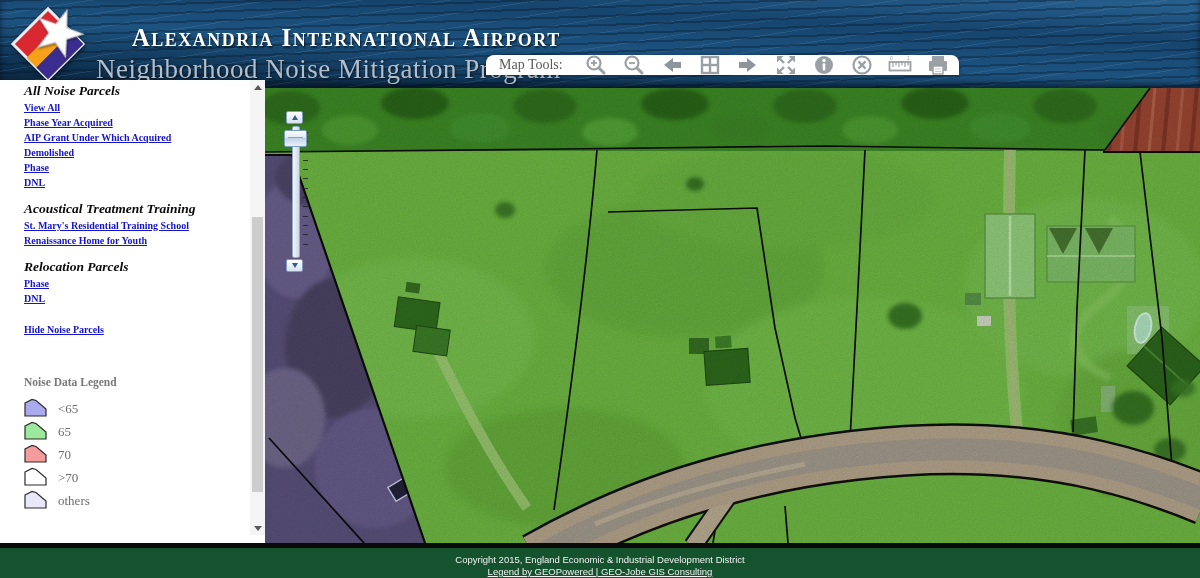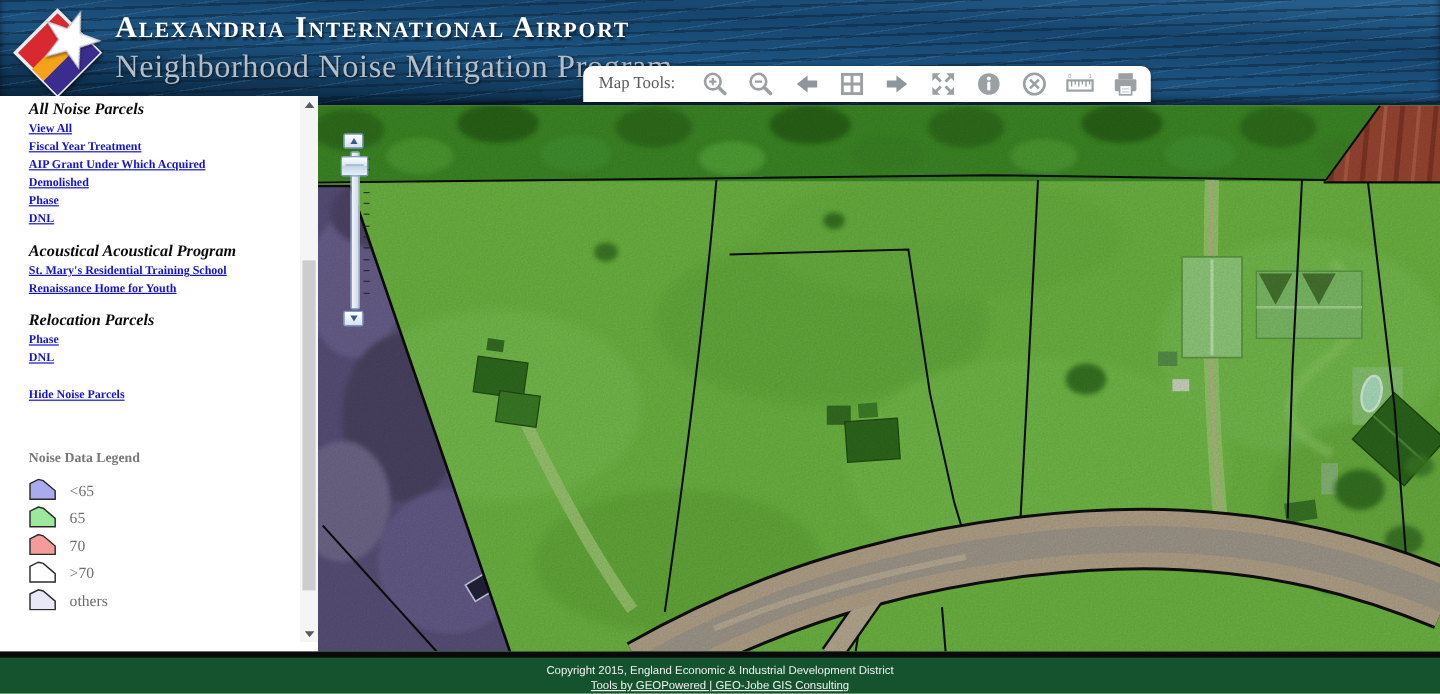--- a/index.html
+++ b/index.html
@@ -7,28 +7,28 @@
        font-family:"Liberation Serif",serif;}
 
   
   .header{position:absolute;left:0;top:0;width:1200px;height:88px;
     background:
       repeating-linear-gradient(178deg, rgba(6,20,34,.35) 0 2px, rgba(255,255,255,0) 2px 9px),
       repeating-linear-gradient(171deg, rgba(120,170,210,.16) 0 1px, rgba(255,255,255,0) 1px 14px),
       linear-gradient(183deg,#2a6392 0%,#16456e 28%,#1d5380 55%,#0d2f4d 86%,#0a2036 100%);
     box-shadow:inset 0 -4px 6px rgba(0,0,10,.55);}
   .logo{position:absolute;left:9px;top:5px;width:78px;height:78px;}
-  .title-block{position:absolute;left:96px;top:9px;}
+  .title-block{position:absolute;left:96px;top:23px;text-align:right;}
   .app-title{margin:0;font-size:25px;font-weight:600;color:#fff;font-variant:small-caps;
     letter-spacing:1.5px;text-shadow:1px 2px 2px rgba(0,0,0,.6);line-height:30px;}
   .app-subtitle{margin:0;font-size:27px;font-weight:400;color:#b4bec9;letter-spacing:.5px;
     text-shadow:1px 1px 2px rgba(0,0,0,.55);line-height:32px;}
 
   
-  .toolbar{position:absolute;left:486px;top:55px;width:473px;height:30px;background:#fff;
+  .toolbar{position:absolute;left:486px;top:55px;width:473px;height:20px;background:#fff;
     border-radius:8px 8px 0 0;display:flex;align-items:center;padding-left:13px;box-sizing:border-box;
     box-shadow:0 0 4px rgba(0,0,0,.35);}
   .toolbar-label{font-size:14px;color:#5a5a5a;margin-right:14px;white-space:nowrap;}
   .tool-btn{width:38px;height:28px;display:flex;align-items:center;justify-content:center;
     background:none;border:none;padding:0;cursor:pointer;}
   .tool-btn svg{display:block;}
 
   
   .sidebar{position:absolute;left:0;top:80px;width:265px;height:455px;background:#fff;box-sizing:border-box;}
   .side-content{position:absolute;left:24px;top:0;width:210px;}
@@ -188,27 +188,27 @@
       </svg>
     </button>
   </div>
 </div>
 
 <div class="sidebar">
   <div class="side-content">
     <div class="side-title first">All Noise Parcels</div>
     <a class="side-link">View All</a>
 
-    <a class="side-link">Fiscal Year Treatment</a>
+    <a class="side-link">Phase Year Acquired</a>
     <a class="side-link">AIP Grant Under Which Acquired</a>
     <a class="side-link">Demolished</a>
     <a class="side-link">Phase</a>
     <a class="side-link">DNL</a>
 
-    <div class="side-title">Acoustical Acoustical Program</div>
+    <div class="side-title">Acoustical Treatment Training</div>
     <a class="side-link">St. Mary's Residential Training School</a>
     <a class="side-link">Renaissance Home for Youth</a>
 
     <div class="side-title">Relocation Parcels</div>
     <a class="side-link">Phase</a>
     <a class="side-link">DNL</a>
 
     <a class="side-link hide-link">Hide Noise Parcels</a>
 
     <div class="legend">
@@ -435,14 +435,14 @@
       </button>
     <div class="zs-thumb"></div>
     <button class="zs-btn minus">
         <i class="zs-tri-down"></i>
       </button>
   </div>
 </div>
 
 <div class="footer">
   <div class="footer-line1">Copyright 2015, England Economic &amp; Industrial Development District</div>
-  <div class="footer-line2"><a>Tools by GEOPowered | GEO-Jobe GIS Consulting</a></div>
+  <div class="footer-line2"><a>Legend by GEOPowered | GEO-Jobe GIS Consulting</a></div>
 </div>
 
 </body></html>

